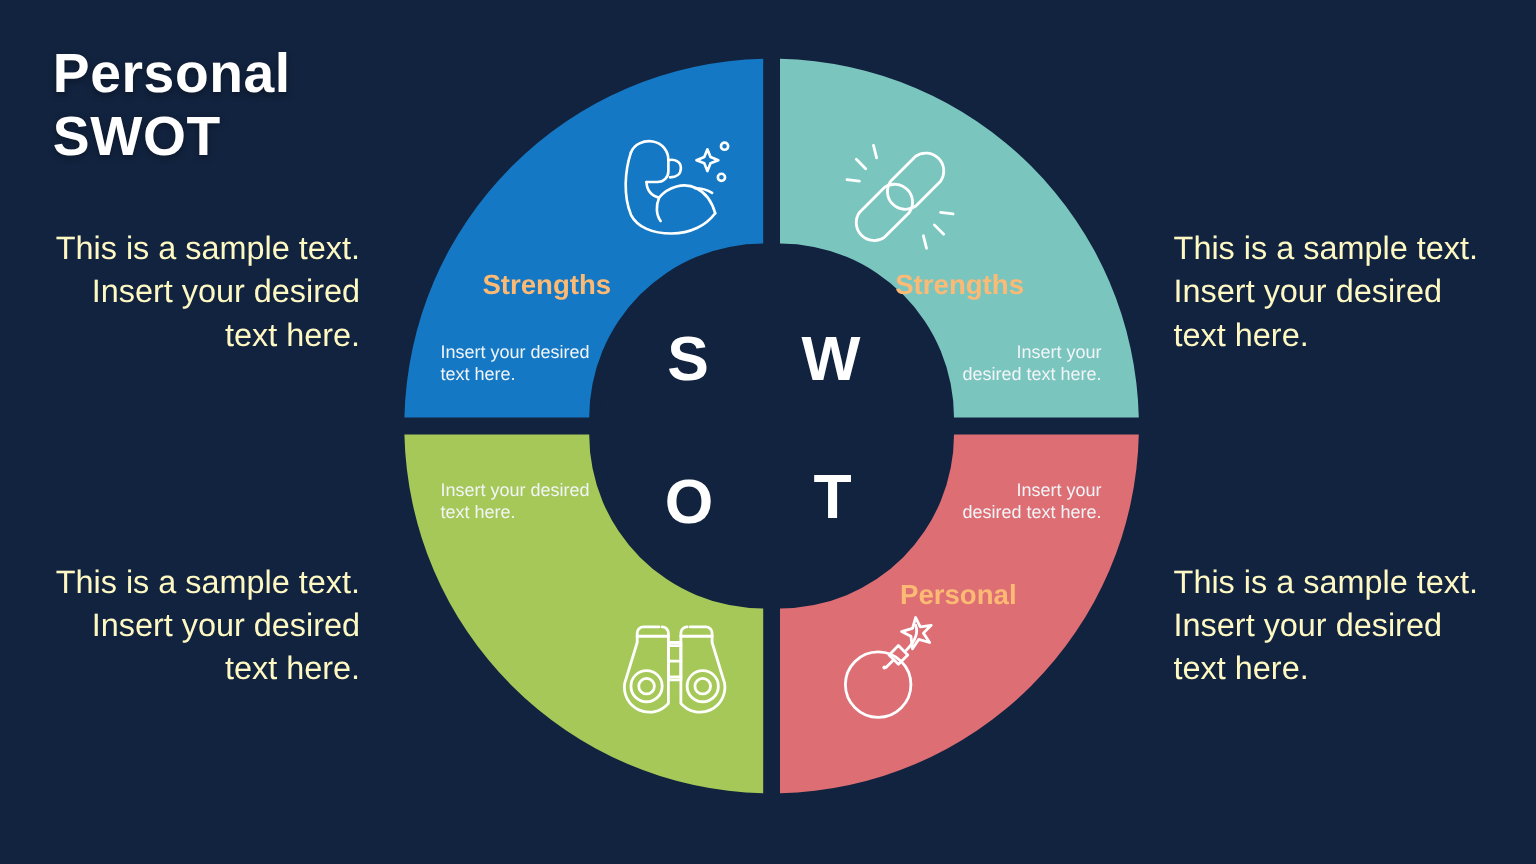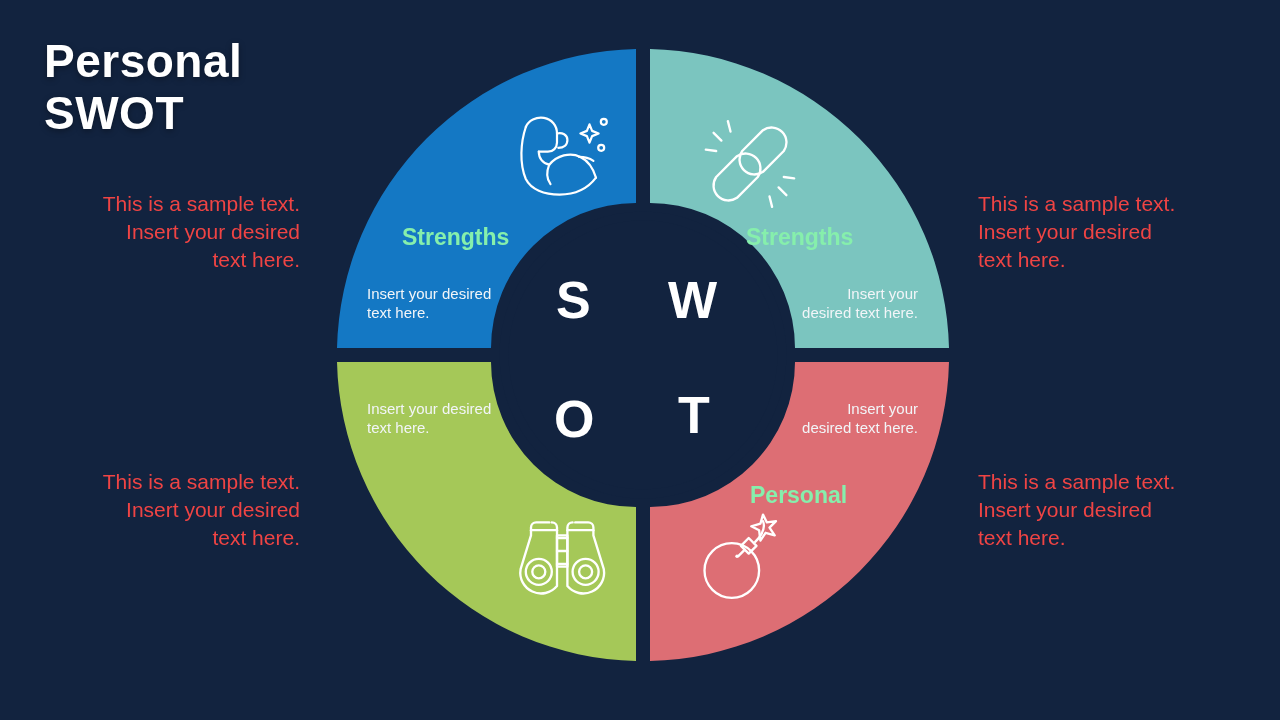--- a/index.html
+++ b/index.html
@@ -29,22 +29,22 @@
     font-weight: bold;
     line-height: 1.12;
     letter-spacing: 0.5px;
     white-space: pre-line;
     text-shadow: 0 2px 6px rgba(0,0,0,0.35);
   }
 
   
   .side-note {
     position: absolute;
-    color: #ef4444;
-    font-size: 21px;
+    color: #fef9c3;
+    font-size: 27px;
     line-height: 1.33;
     white-space: pre-line;
     font-weight: normal;
   }
   .side-note.left  { text-align: right; right: 980px; width: 300px; }
   .side-note.right { text-align: left;  left: 978px;  width: 300px; }
 
   #note-strengths     { top: 190px; }
   #note-weaknesses    { top: 190px; }
   #note-opportunities { top: 468px; }
@@ -56,21 +56,21 @@
     left: 330px;
     top: 42px;
     width: 626px;
     height: 626px;
   }
   #swot-wheel svg { display: block; }
 
   
   .q-heading {
     position: absolute;
-    color: #86efac;
+    color: #fdba74;
     font-size: 23px;
     font-weight: bold;
     white-space: nowrap;
     text-align: center;
   }
   .q-body {
     position: absolute;
     color: #f2f5f8;
     font-size: 15px;
     line-height: 1.28;

